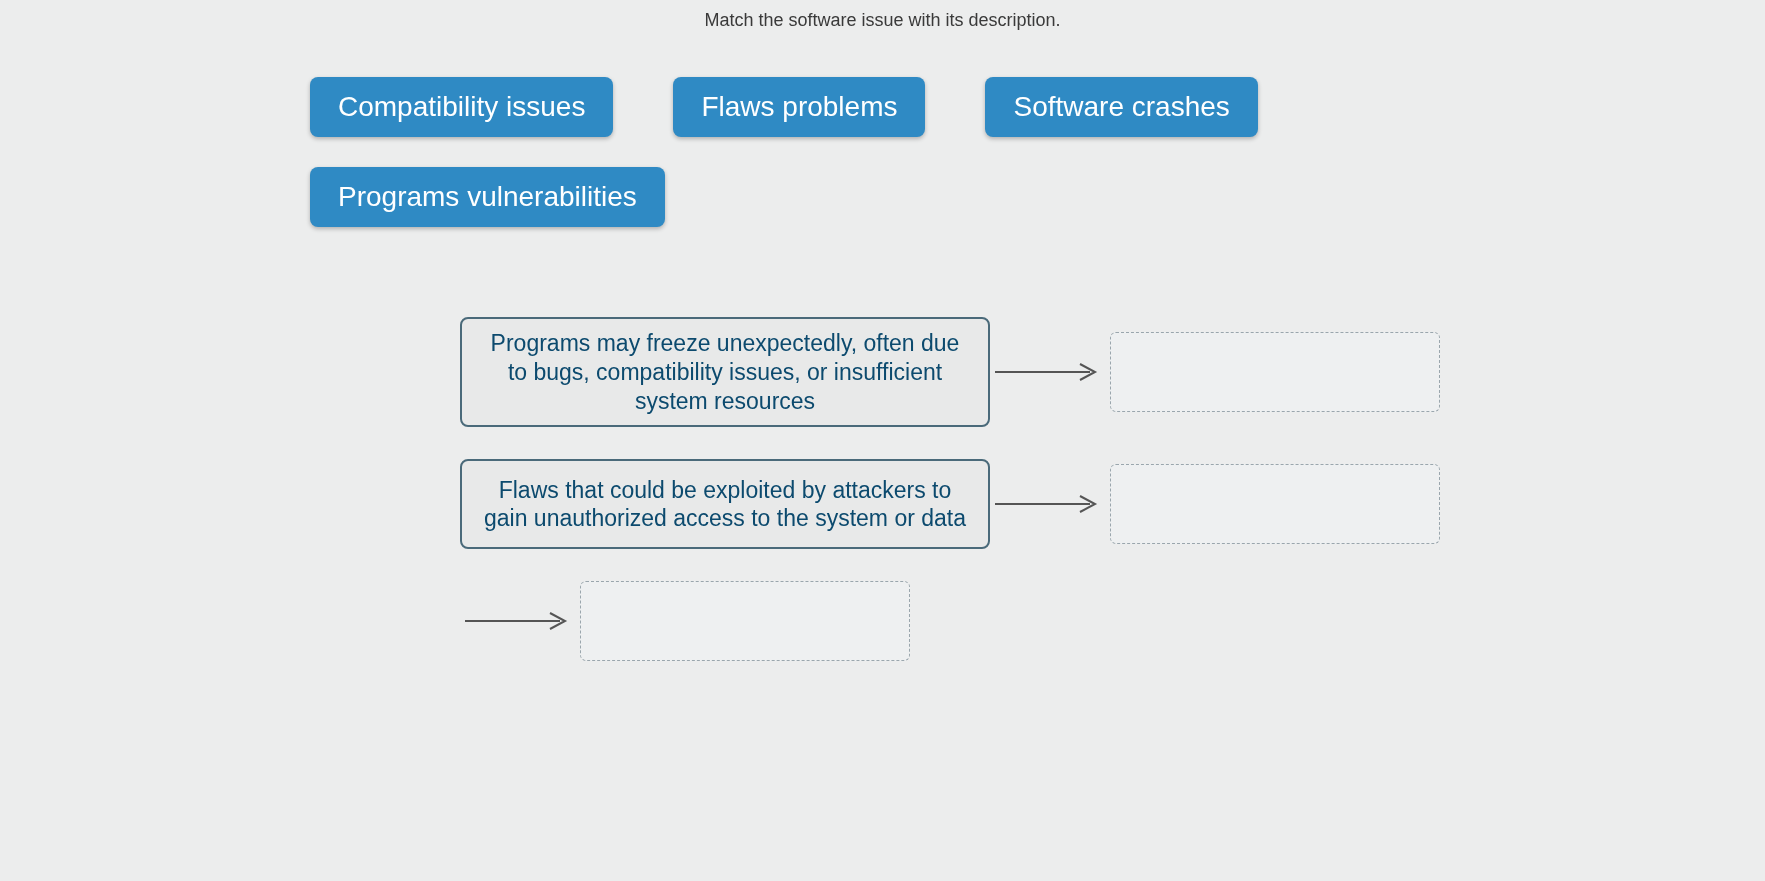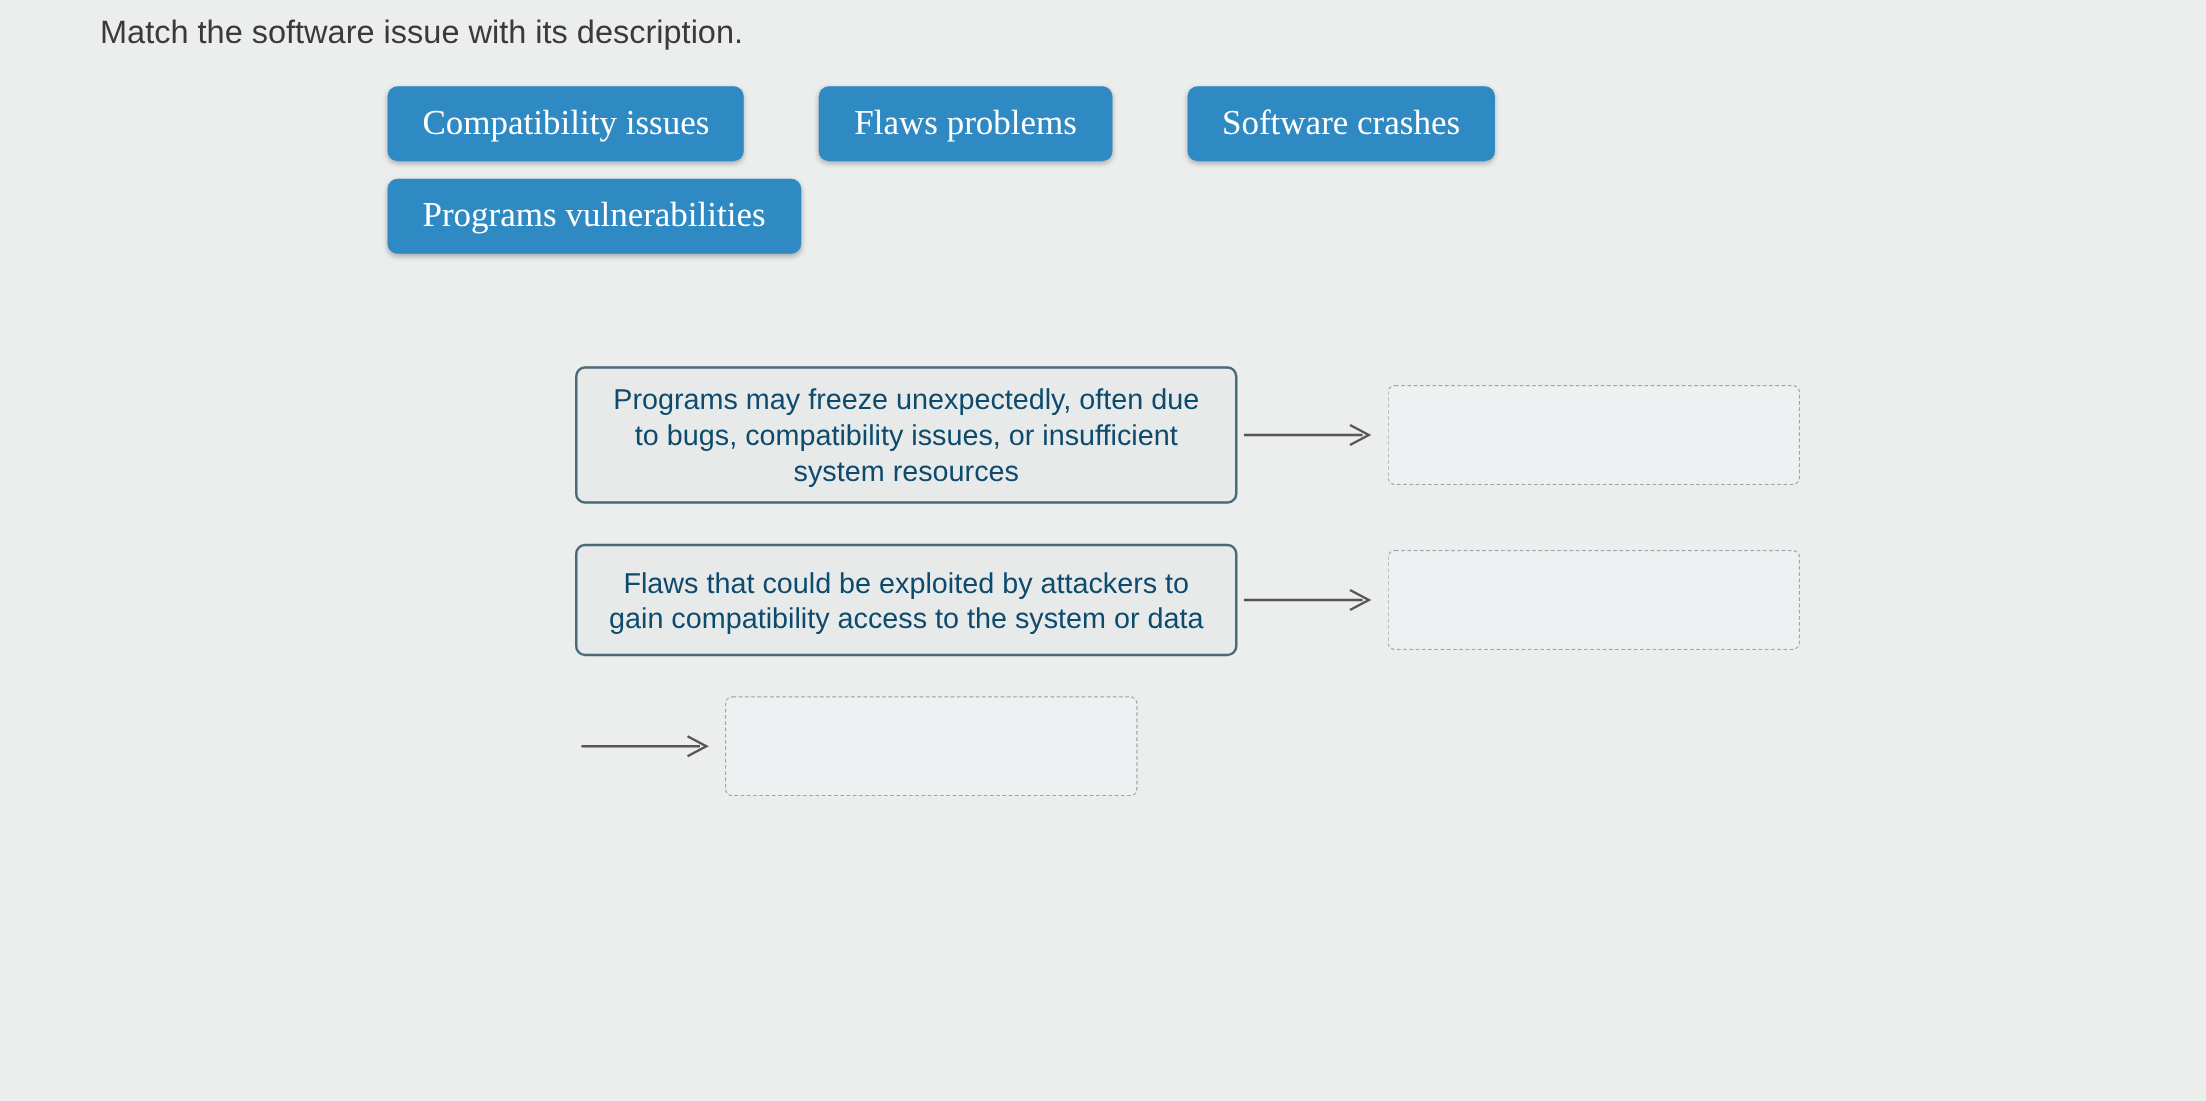--- a/index.html
+++ b/index.html
@@ -12,31 +12,31 @@
     overflow: hidden;
   }
   .page {
     position: relative;
     width: 100%;
     height: 100%;
     box-sizing: border-box;
     padding: 10px 80px 0 80px;
   }
   .instruction {
-    font-size: 26px;
+    font-size: 18px;
     color: #3a3a3a;
-    margin: 0 0 28px 0;
+    margin: 0 0 46px 0;
+    text-align: center;
   }
   .chips {
     margin-left: 230px;
     display: flex;
     flex-wrap: wrap;
-    gap: 14px 60px;
+    gap: 30px 60px;
     max-width: 1100px;
-    font-family: Liberation Serif, serif;
   }
   .chip {
     background: #2f8ac4;
     color: #ffffff;
     font-size: 28px;
     padding: 14px 28px;
     border-radius: 8px;
     box-shadow: 0 2px 4px rgba(0,0,0,0.25);
     cursor: grab;
     user-select: none;
@@ -109,21 +109,21 @@
       <div class="arrow">
         <svg width="110" height="20" viewBox="0 0 110 20">
           <line x1="0" y1="10" x2="95" y2="10" stroke="#555" stroke-width="2"></line>
           <polyline points="85,2 100,10 85,18" fill="none" stroke="#555" stroke-width="2"></polyline>
         </svg>
       </div>
       <div class="slot"></div>
     </div>
 
     <div class="row">
-      <div class="desc">Flaws that could be exploited by attackers to gain compatibility access to the system or data</div>
+      <div class="desc">Flaws that could be exploited by attackers to gain unauthorized access to the system or data</div>
       <div class="arrow">
         <svg width="110" height="20" viewBox="0 0 110 20">
           <line x1="0" y1="10" x2="95" y2="10" stroke="#555" stroke-width="2"></line>
           <polyline points="85,2 100,10 85,18" fill="none" stroke="#555" stroke-width="2"></polyline>
         </svg>
       </div>
       <div class="slot"></div>
     </div>
 
 

